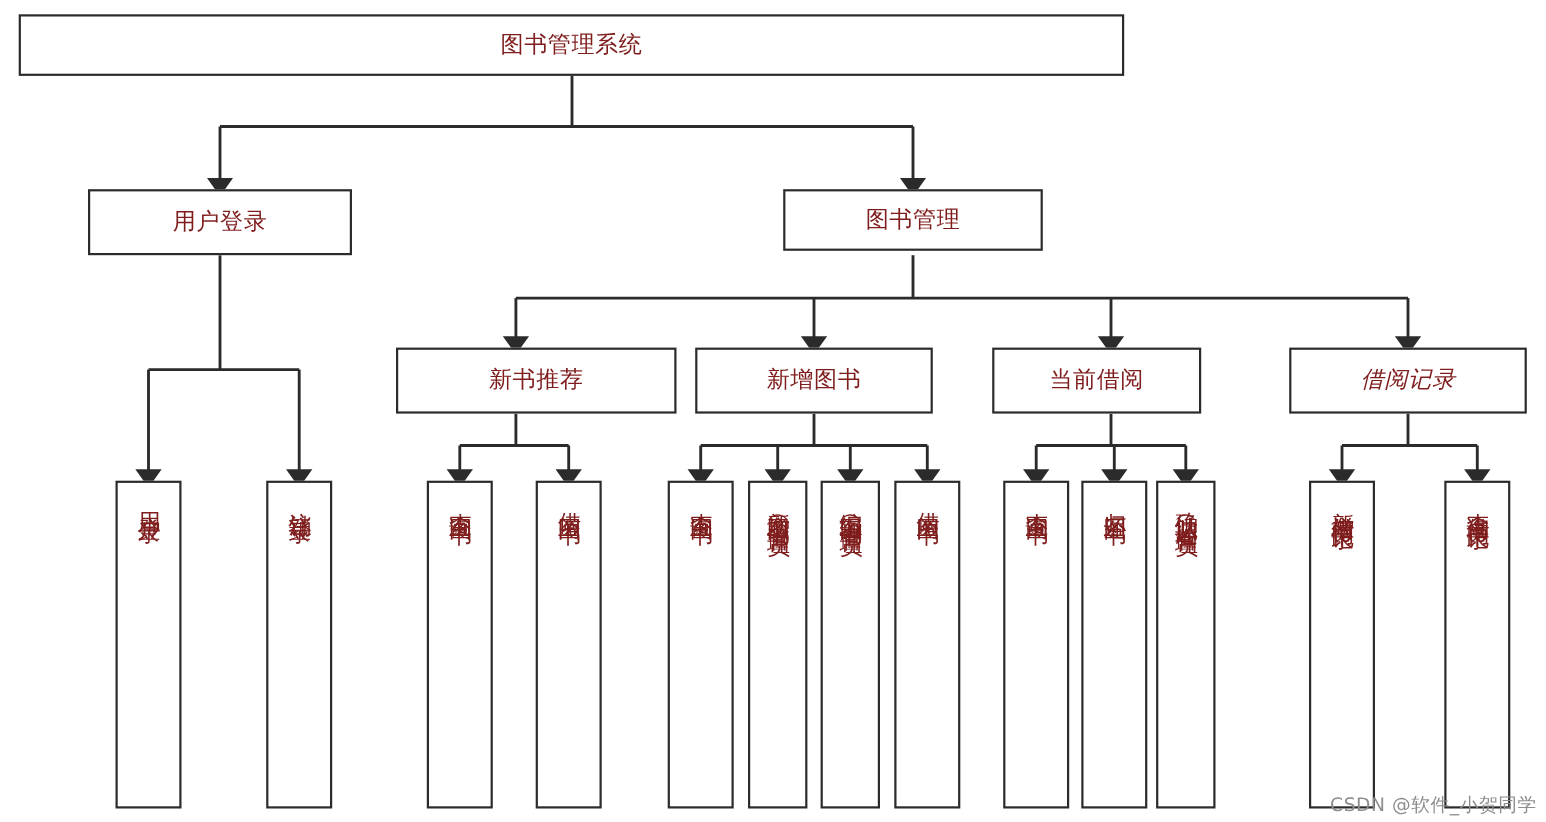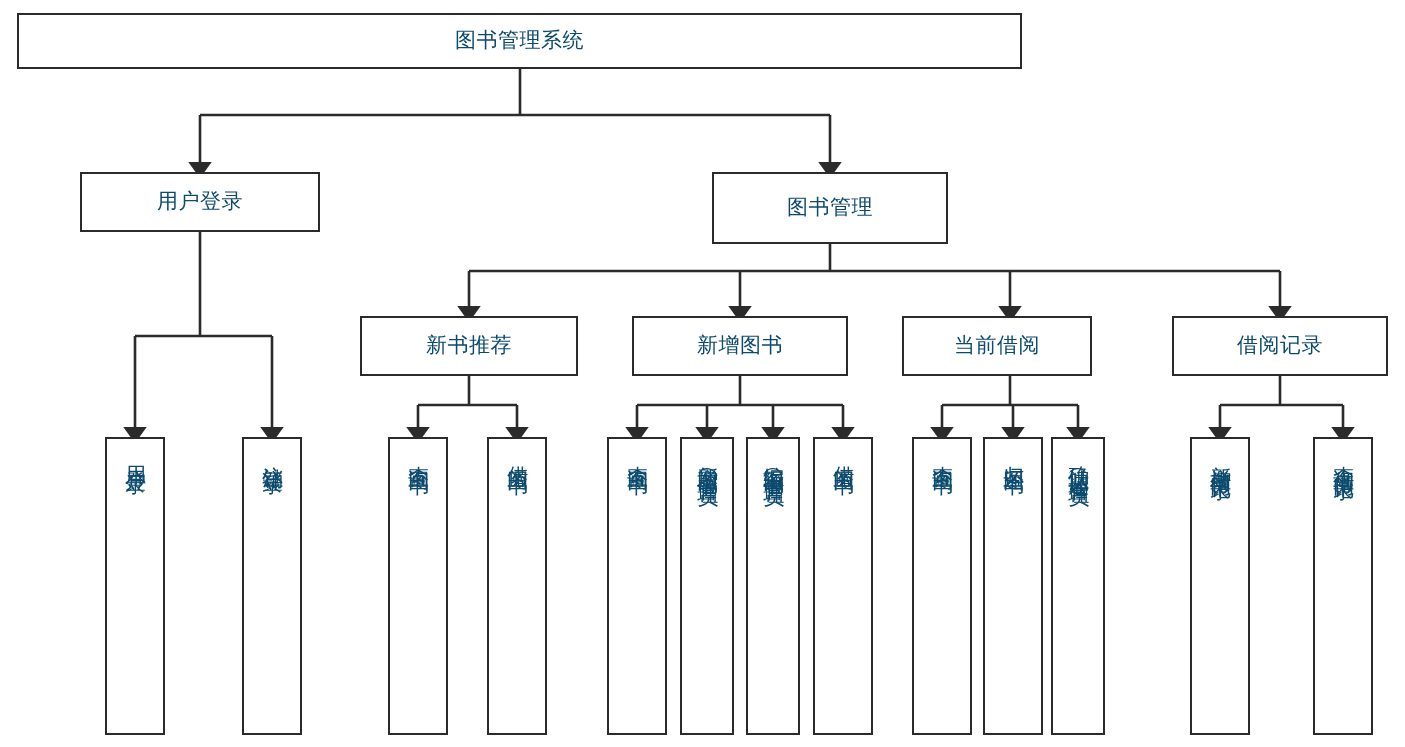--- a/index.html
+++ b/index.html
@@ -33,21 +33,21 @@
     background: #ffffff;
     border: 2px solid #2b2b2b;
     display: flex;
     align-items: center;
     justify-content: center;
     z-index: 2;
   }
   .node-label {
     font-size: 21px;
     line-height: 1.12;
-    color: #0c4a6e;
+    color: #7f1d1d;
     letter-spacing: 0.5px;
     text-align: center;
     white-space: nowrap;
   }
   
   .node.vertical {
     align-items: flex-start;
     justify-content: center;
     padding-top: 10px;
   }
@@ -119,33 +119,33 @@
   </svg>
 
   <div class="node" style="left: 17px; top: 13px; width: 1005px; height: 56px;">
     <span class="node-label">图书管理系统</span>
   </div>
 
   <div id="node-layer">
       <div class="node" style="left: 80px; top: 172px; width: 240px; height: 60px;">
         <span class="node-label">用户登录</span>
       </div>
-      <div class="node" style="left: 712px; top: 172px; width: 236px; height: 72px;">
+      <div class="node" style="left: 712px; top: 172px; width: 236px; height: 56px;">
         <span class="node-label">图书管理</span>
       </div>
-      <div class="node" style="left: 360px; top: 316px; width: 218px; height: 60px;">
+      <div class="node" style="left: 360px; top: 316px; width: 255px; height: 60px;">
         <span class="node-label">新书推荐</span>
       </div>
       <div class="node" style="left: 632px; top: 316px; width: 216px; height: 60px;">
         <span class="node-label">新增图书</span>
       </div>
       <div class="node" style="left: 902px; top: 316px; width: 190px; height: 60px;">
         <span class="node-label">当前借阅</span>
       </div>
-      <div class="node" style="left: 1172px; top: 316px; width: 216px; height: 60px;">
+      <div class="node" style="left: 1172px; top: 316px; width: 216px; height: 60px; font-style: italic;">
         <span class="node-label">借阅记录</span>
       </div>
       <div class="node vertical" style="left: 105px; top: 437px; width: 60px; height: 298px;">
         <span class="node-label">用户登录</span>
       </div>
       <div class="node vertical" style="left: 242px; top: 437px; width: 60px; height: 298px;">
         <span class="node-label">注销登录</span>
       </div>
       <div class="node vertical" style="left: 388px; top: 437px; width: 60px; height: 298px;">
         <span class="node-label">查询图书</span>
@@ -175,13 +175,14 @@
         <span class="node-label">确认归还（管理员）</span>
       </div>
       <div class="node vertical" style="left: 1190px; top: 437px; width: 60px; height: 298px;">
         <span class="node-label">新增借阅记录</span>
       </div>
       <div class="node vertical" style="left: 1313px; top: 437px; width: 60px; height: 298px;">
         <span class="node-label">查询借阅记录</span>
       </div>
     </div>
 
+  <div id="watermark">CSDN @软件_小贺同学</div>
 </div>
 
 </body></html>

